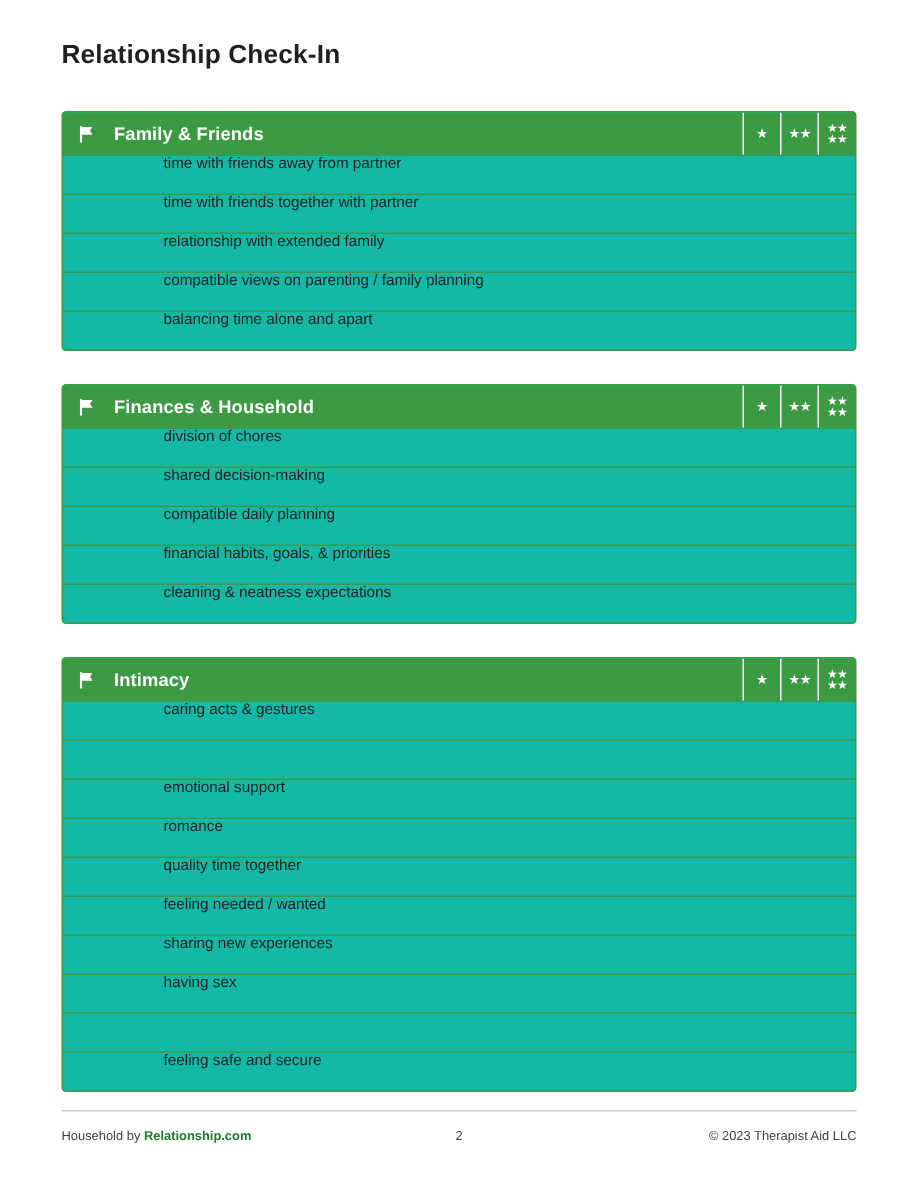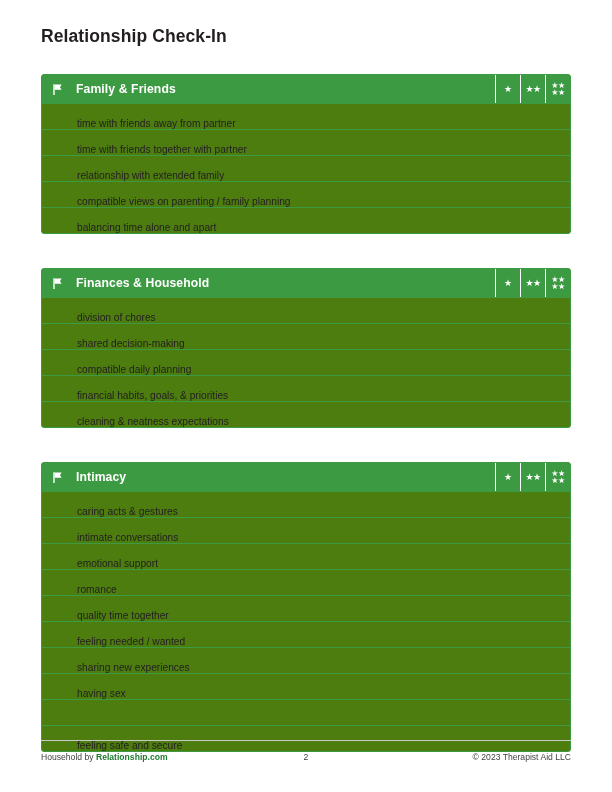--- a/index.html
+++ b/index.html
@@ -31,25 +31,25 @@
     color: #231f20;
   }
   .content {
     position: absolute;
     left: 41px;
     top: 74px;
     width: 530px;
   }
   
   .section {
-    margin-bottom: 34px;
+    margin-bottom: 22px;
     border: 1px solid #3c9a42;
     border-radius: 3px;
     overflow: hidden;
-    background: #4d7c0f;
+    background: #14b8a6;
   }
   .sec-header {
     display: flex;
     align-items: stretch;
     background: #3c9a42;
     color: #ffffff;
     height: 28px;
   }
   .sec-flag {
     width: 31px;
@@ -86,23 +86,24 @@
     display: flex;
     flex-direction: column;
     align-items: center;
     font-size: 8px;
     line-height: 7.5px;
     letter-spacing: -0.5px;
   }
   
   .row {
     display: flex;
-    align-items: flex-end;
+    align-items: flex-start;
     height: 26px;
     border-top: 1px solid #3c9a42;
+    gap: 32px;
   }
   .row:first-of-type { border-top: none; }
   .row-indent {
     width: 31px;
     flex: none;
     border-right: 1px solid #3c9a42;
   }
   .row-label {
     flex: 1 1 auto;
     display: flex;
@@ -283,21 +284,20 @@
         </div>
         <div class="row">
           <div class="row-indent"></div>
           <div class="row-label">caring acts &amp; gestures</div>
           <div class="cell"></div>
           <div class="cell"></div>
           <div class="cell"></div>
         </div>
         <div class="row">
           <div class="row-indent"></div>
-          <div class="row-label">intimate conversations</div>
           <div class="cell"></div>
           <div class="cell"></div>
           <div class="cell"></div>
         </div>
         <div class="row">
           <div class="row-indent"></div>
           <div class="row-label">emotional support</div>
           <div class="cell"></div>
           <div class="cell"></div>
           <div class="cell"></div>

